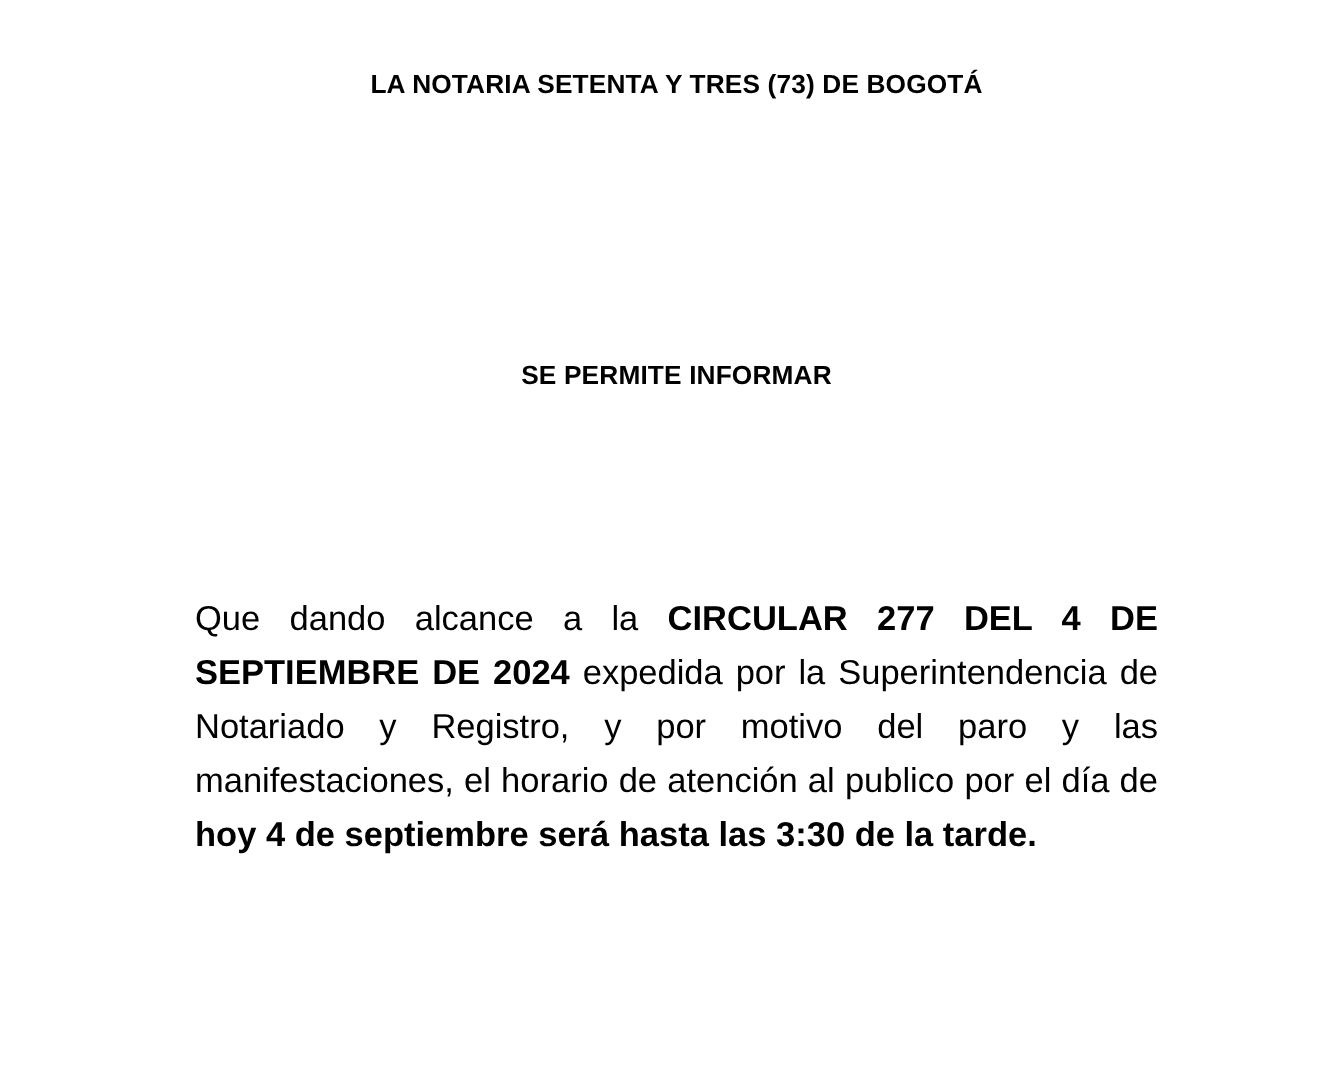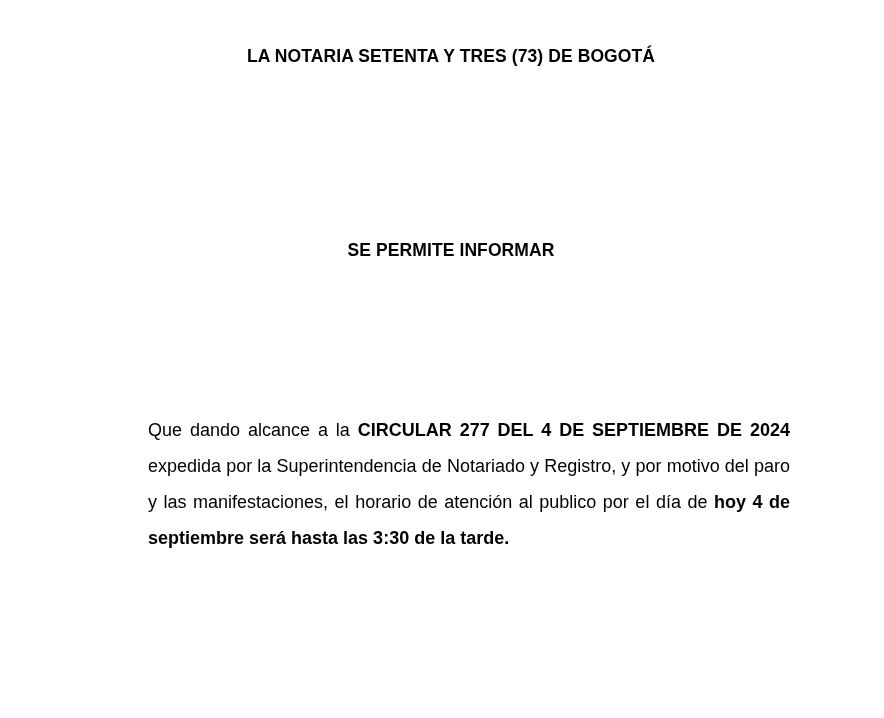--- a/index.html
+++ b/index.html
@@ -31,22 +31,22 @@
     line-height: 36px;
     text-align: center;
     letter-spacing: 0.1px;
   }
   .doc-title   { top: 38px; }
   .doc-subtitle{ top: 232px; }
   .para {
     position: absolute;
     left: 130px;
     width: 642px;
-    margin: 18px;
-    font-size: 18px;
+    margin: 0;
+    font-size: 23px;
     font-weight: normal;
     line-height: 36px;
     text-align: justify;
   }
   .para-1 { top: 394px; }
   .para-2 { top: 639px; }
   .b { font-weight: bold; }
   .caret {
     display: inline-block;
     width: 0;

